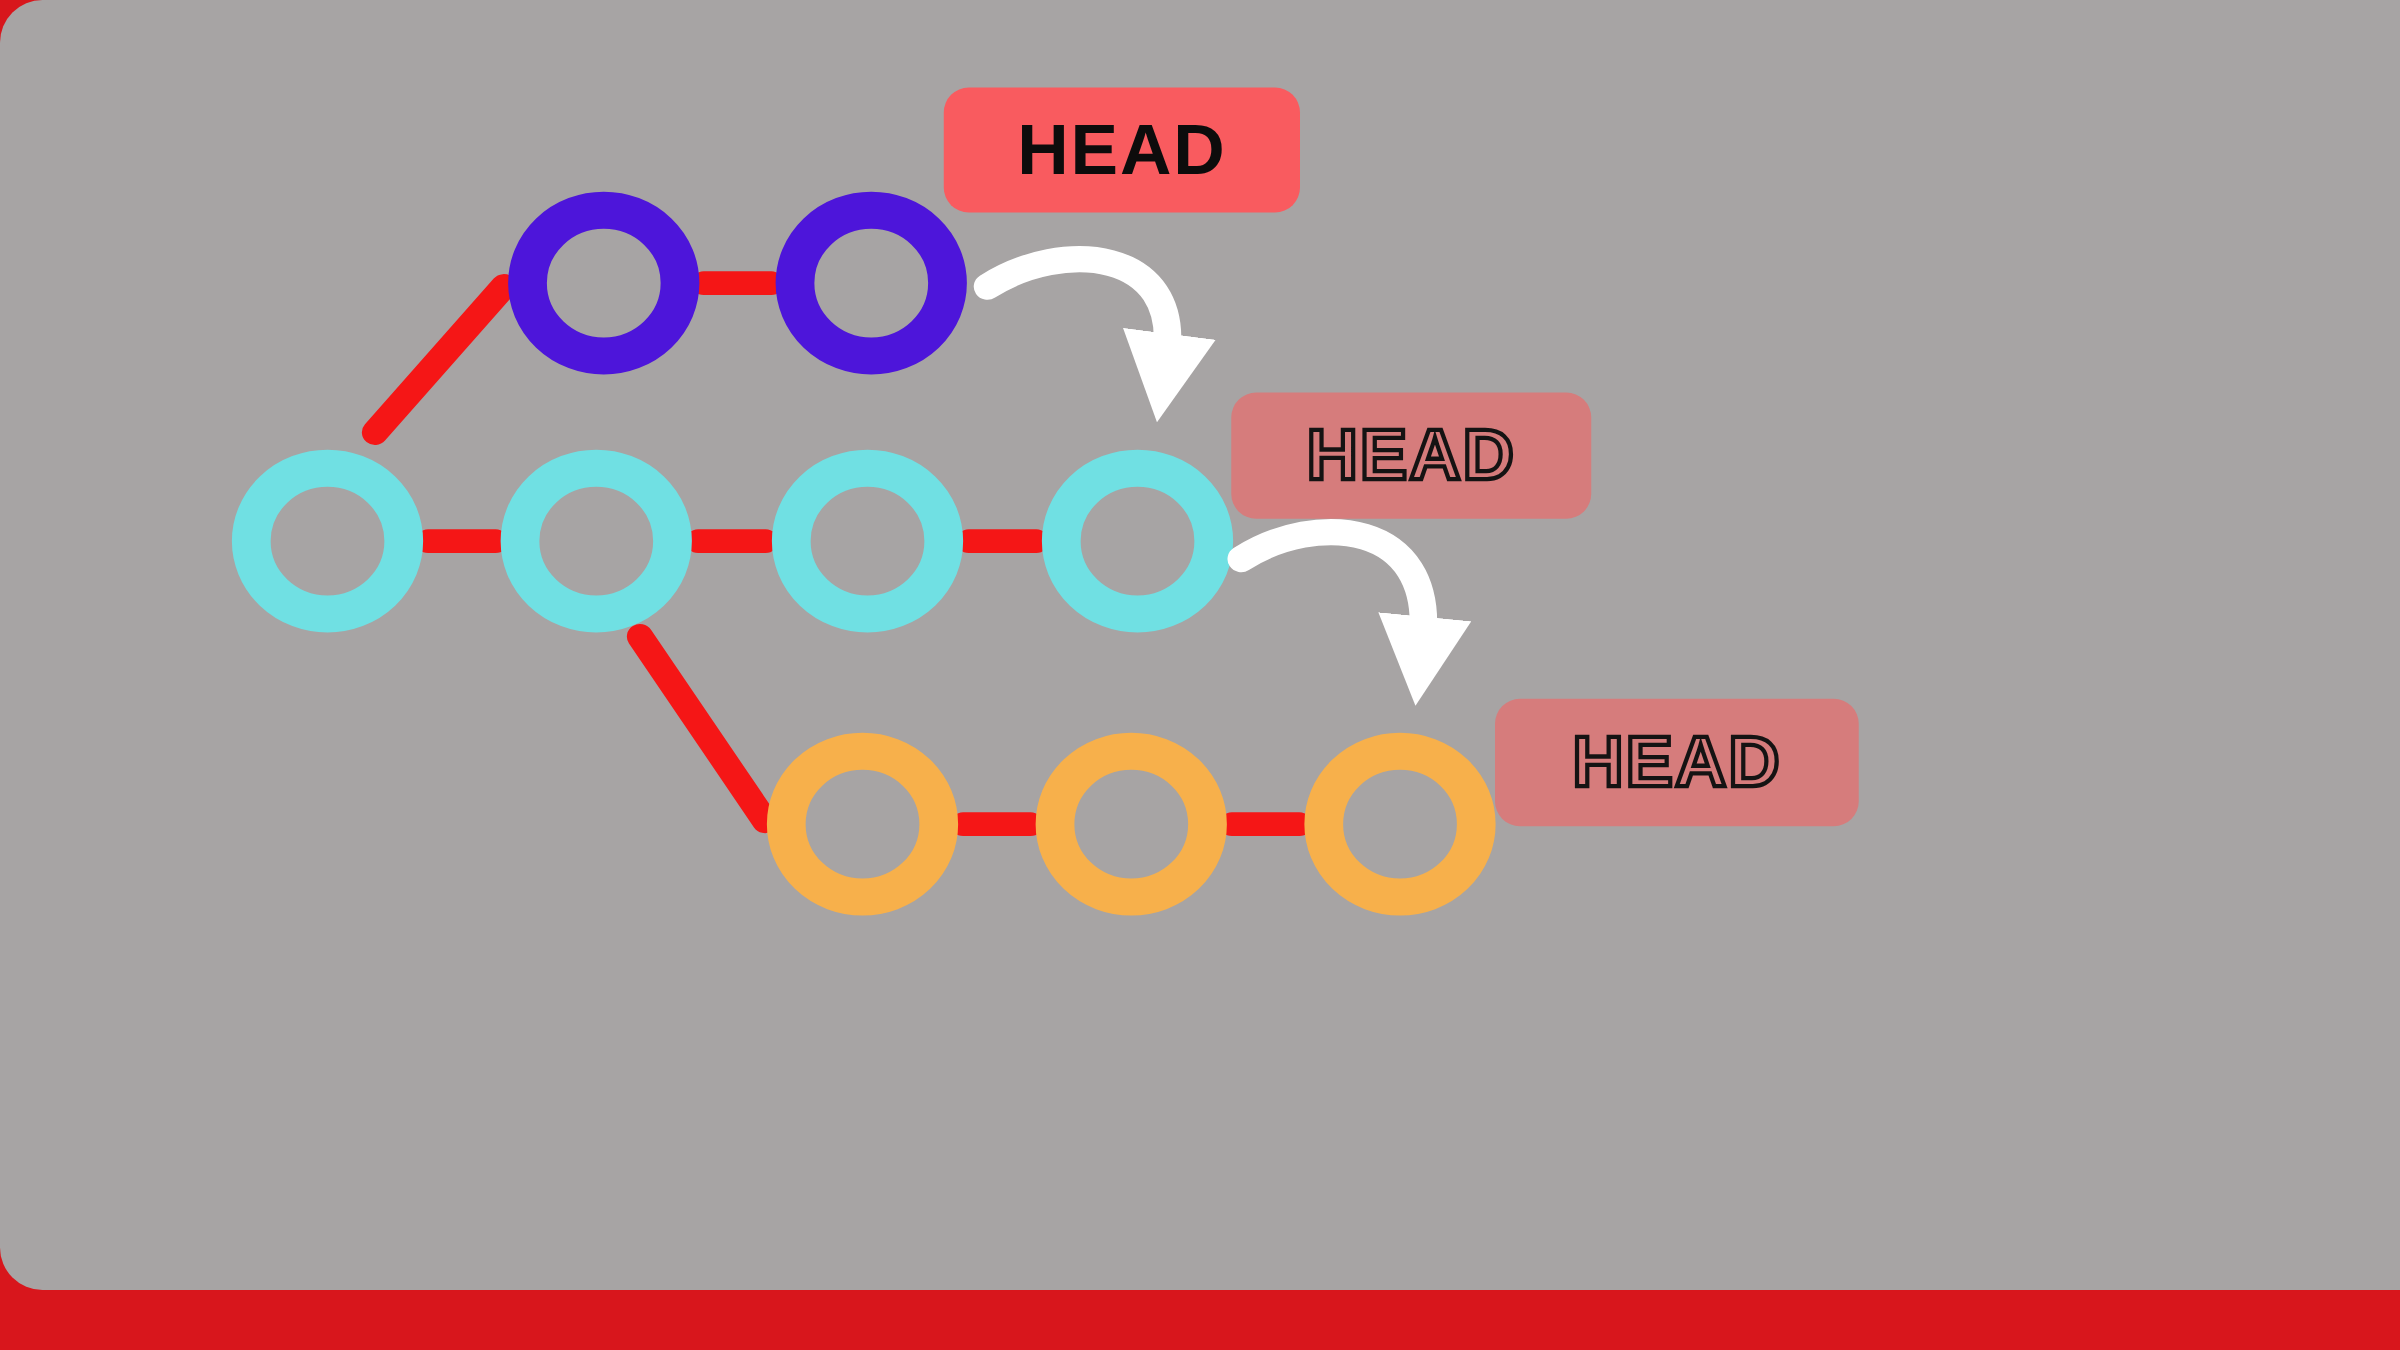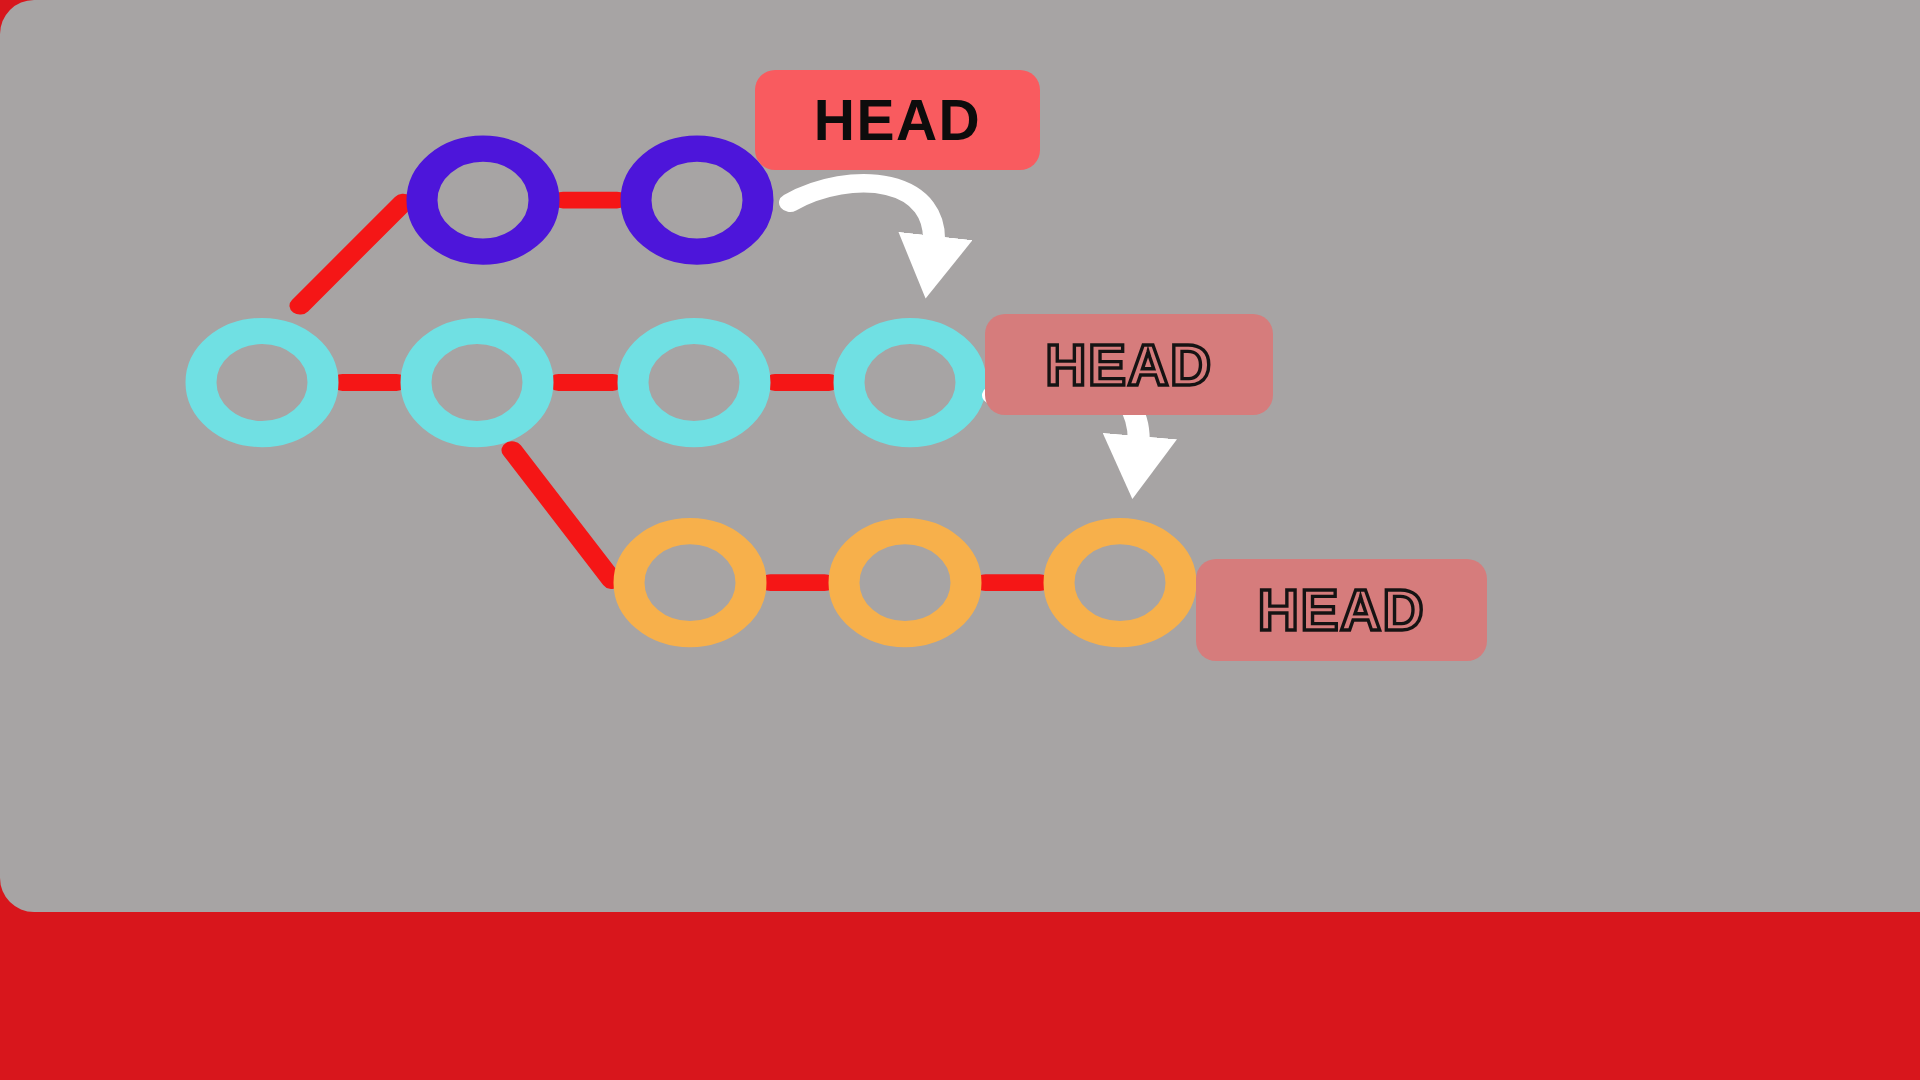--- a/index.html
+++ b/index.html
@@ -5,21 +5,21 @@
   html, body { margin: 0; padding: 0; }
   body {
     width: 1920px;
     height: 1080px;
     overflow: hidden;
     font-family: "Liberation Sans", sans-serif;
   }
   .stage {
     position: relative;
     width: 1920px;
-    height: 912px;
+    height: 1032px;
     border-radius: 34px 0 0 34px; 
     overflow: hidden;
   }
   #diagram-svg {
     position: absolute;
     left: 0; top: 0;
     width: 100%;
     height: 100%;
   }
   .head-label {

